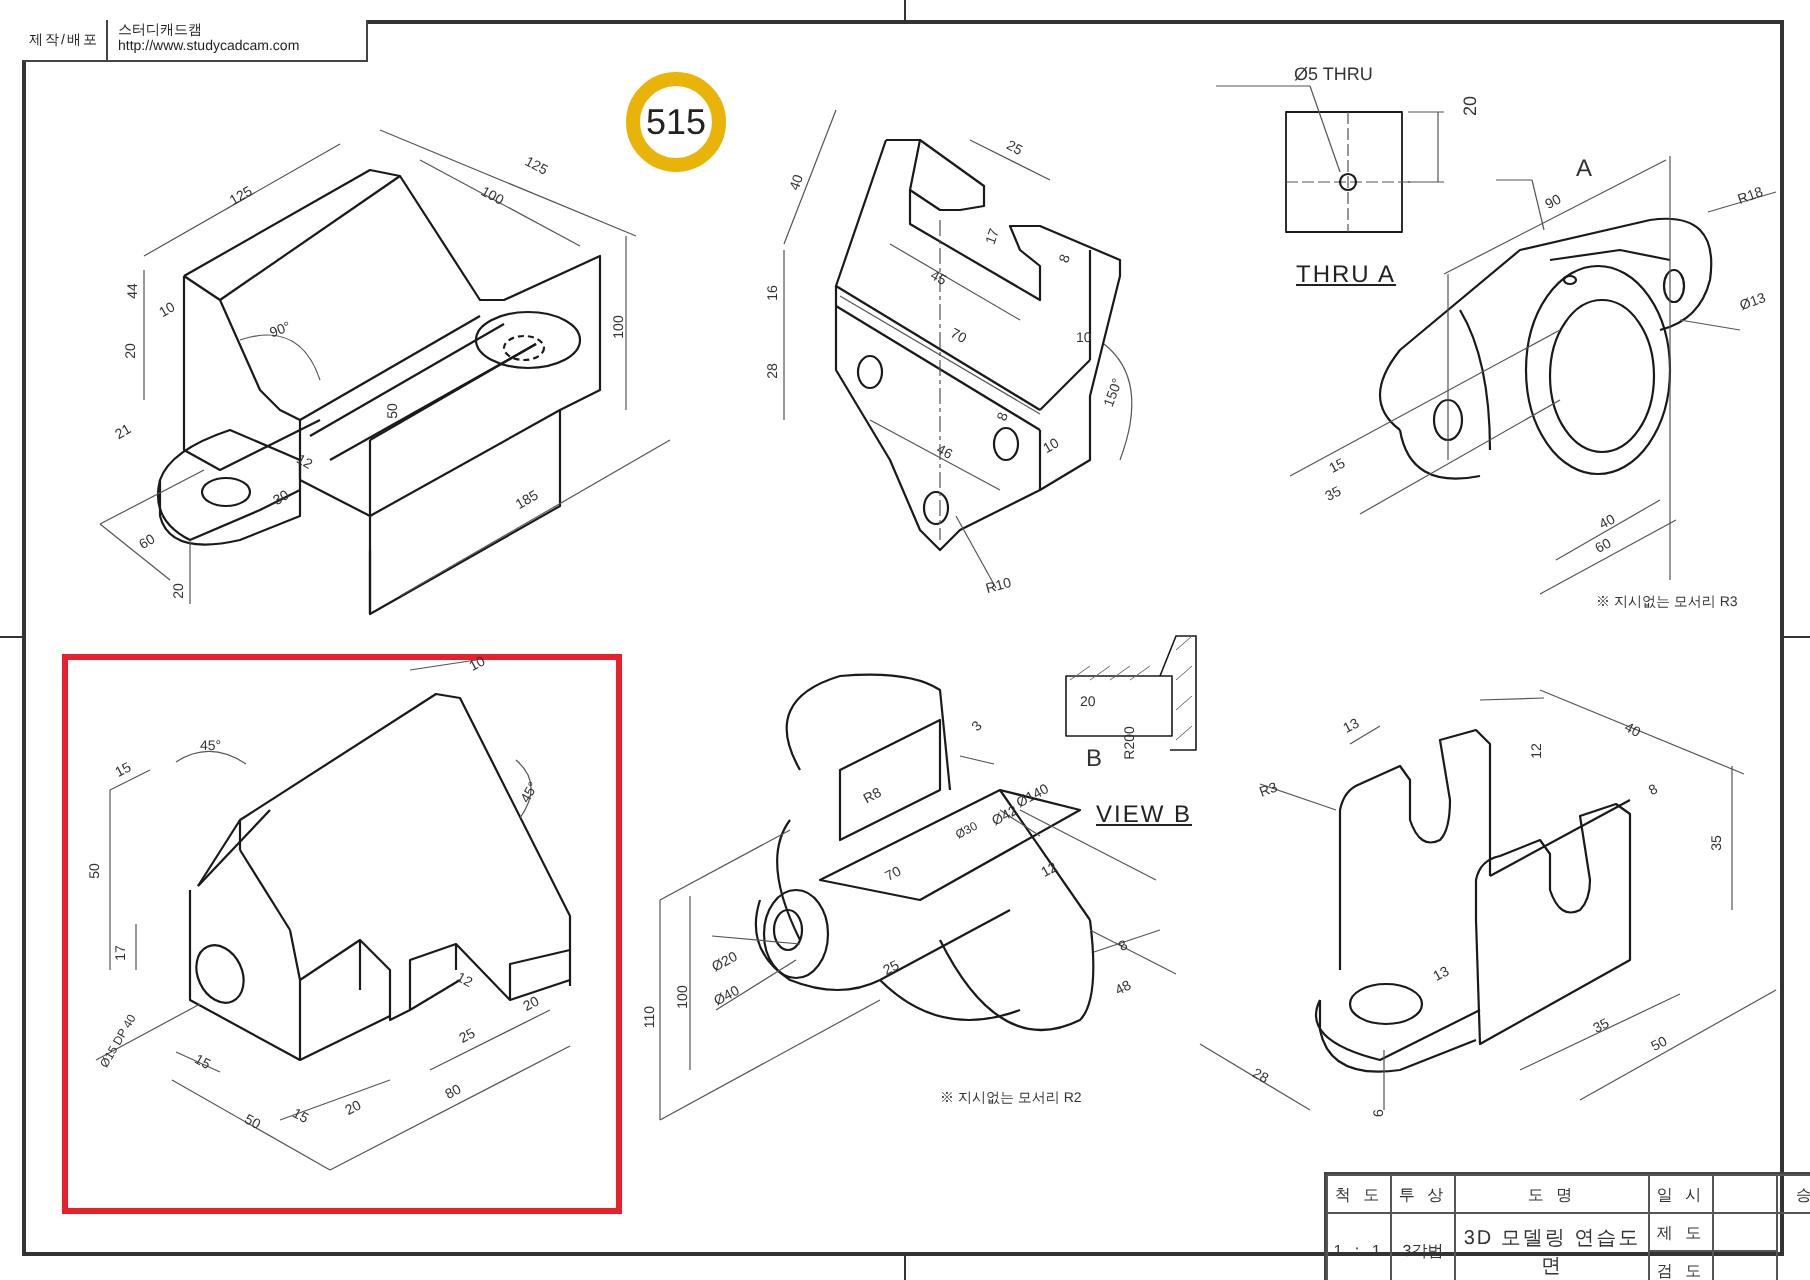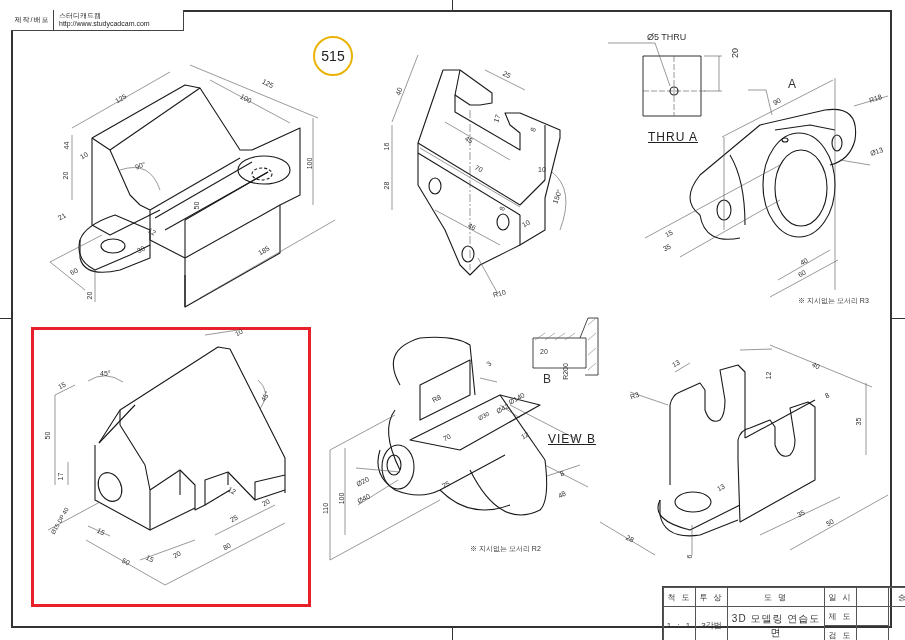--- a/index.html
+++ b/index.html
@@ -7,21 +7,21 @@
   .sheet{position:absolute;left:0;top:0;width:905px;height:640px;}
   .frame{position:absolute;left:11px;top:10px;width:881px;height:618px;border:2px solid #333;box-sizing:border-box;}
   .header-box{position:absolute;left:11px;top:10px;width:173px;height:21px;border:1px solid #444;border-top:none;border-left:none;box-sizing:border-box;display:flex;font-size:7px;background:#fff;}
   .header-box .hl{width:42px;border-right:1px solid #444;display:flex;align-items:center;justify-content:center;letter-spacing:1px;}
   .header-box .hr{flex:1;padding-left:5px;line-height:8px;display:flex;flex-direction:column;justify-content:center;}
   .title-block{position:absolute;left:622px;top:586px;width:270px;height:59px;border:1px solid #444;border-right:none;border-bottom:none;box-sizing:border-box;font-size:8px;margin-left:40px;}
   .title-block table{border-collapse:collapse;width:100%;height:100%;}
   .title-block td{border:1px solid #555;text-align:center;padding:0;letter-spacing:2px;color:#333;}
   .title-block .big{font-size:10px;letter-spacing:1px;}
   .red-box{position:absolute;left:31px;top:327px;width:280px;height:280px;border:3px solid #e8202a;box-sizing:border-box;}
-  .page-num{position:absolute;left:313px;top:36px;width:36px;height:36px;border:2px solid #eab308;border-radius:50%;display:flex;align-items:center;justify-content:center;font-size:14px;}
+  .page-num{position:absolute;left:313px;top:36px;width:36px;height:36px;border:7px solid #eab308;border-radius:50%;display:flex;align-items:center;justify-content:center;font-size:18px;}
   .lbl{position:absolute;font-size:7px;color:#333;white-space:nowrap;}
   .lbl-med{font-size:10px;padding-left:40px;}
   .view-title{position:absolute;font-size:12px;text-decoration:underline;letter-spacing:1px;color:#222;}
   svg{position:absolute;left:0;top:0;}
   .tick{position:absolute;background:#333;}
 </style>
 </head>
 <body>
 
 <div class="sheet">
@@ -279,21 +279,21 @@
   <span class="lbl" style="left:45px;top:518px;transform:rotate(-60deg);font-size:6px;">Ø15 DP 40</span>
   <span class="lbl" style="left:228px;top:487px;transform:rotate(28deg);">12</span>
   <span class="lbl" style="left:97px;top:528px;transform:rotate(28deg);">15</span>
   <span class="lbl" style="left:230px;top:515px;transform:rotate(-28deg);">25</span>
   <span class="lbl" style="left:262px;top:499px;transform:rotate(-28deg);">20</span>
   <span class="lbl" style="left:146px;top:555px;transform:rotate(28deg);">15</span>
   <span class="lbl" style="left:173px;top:551px;transform:rotate(-28deg);">20</span>
   <span class="lbl" style="left:223px;top:543px;transform:rotate(-28deg);">80</span>
   <span class="lbl" style="left:122px;top:558px;transform:rotate(28deg);">50</span>
 
-  <span class="view-title" style="left:548px;top:400px;margin-top:32px;">VIEW B</span>
+  <span class="view-title" style="left:548px;top:400px;">VIEW B</span>
   <span class="lbl lbl-med" style="left:503px;top:372px;font-size:12px;">B</span>
   <span class="lbl" style="left:540px;top:348px;">20</span>
   <span class="lbl" style="left:557px;top:368px;transform:rotate(-90deg);">R200</span>
   <span class="lbl" style="left:487px;top:360px;transform:rotate(-45deg);">3</span>
   <span class="lbl" style="left:432px;top:395px;transform:rotate(-28deg);">R8</span>
   <span class="lbl" style="left:508px;top:395px;transform:rotate(-28deg);">Ø140</span>
   <span class="lbl" style="left:496px;top:405px;transform:rotate(-28deg);">Ø42</span>
   <span class="lbl" style="left:478px;top:413px;transform:rotate(-28deg);font-size:6px;">Ø30</span>
   <span class="lbl" style="left:443px;top:434px;transform:rotate(-28deg);">70</span>
   <span class="lbl" style="left:521px;top:432px;transform:rotate(-28deg);">12</span>

